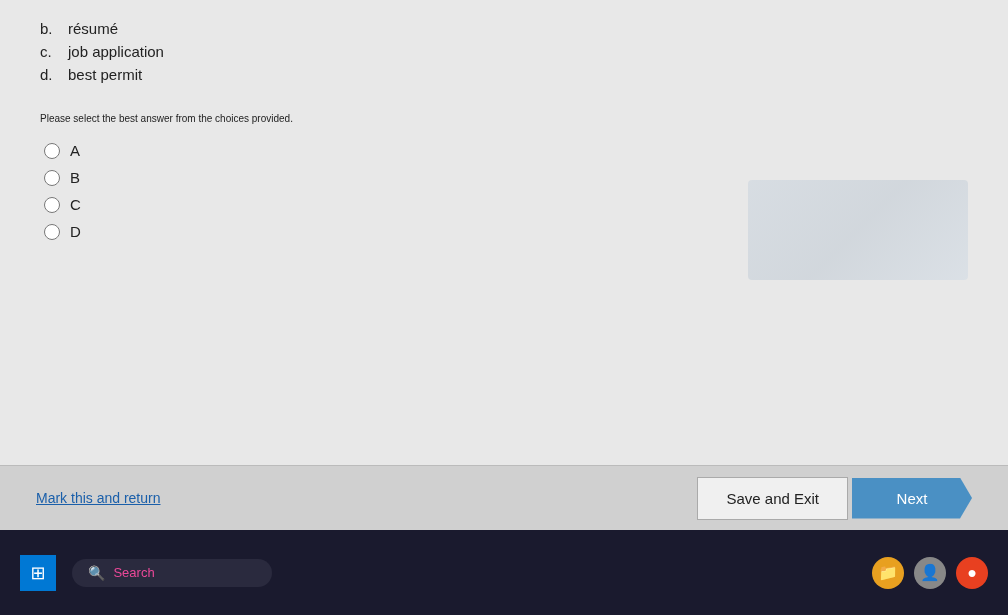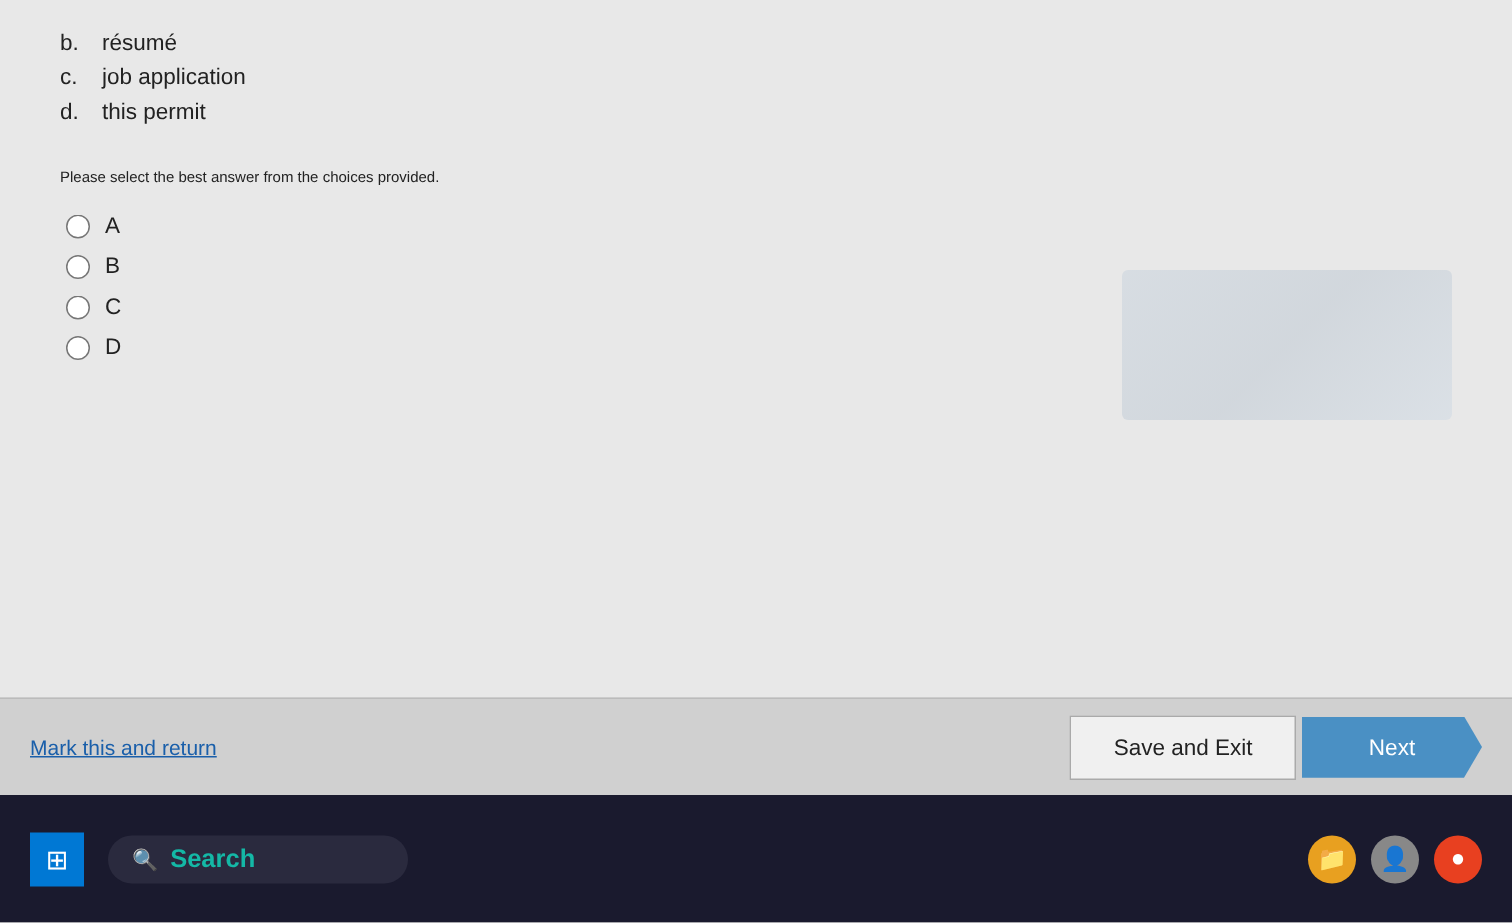--- a/index.html
+++ b/index.html
@@ -84,21 +84,21 @@
       opacity: 0.7;
     }
 
     .footer-bar {
       height: 65px;
       background: #d0d0d0;
       border-top: 1px solid #bbb;
       display: flex;
       align-items: center;
       justify-content: space-between;
-      padding: 0 20px;
+      padding: 0 36px;
     }
 
     .mark-return-link {
       font-size: 14px;
       color: #1a5faa;
       text-decoration: underline;
       cursor: pointer;
     }
 
     .footer-buttons {
@@ -177,23 +177,22 @@
       gap: 8px;
       width: 200px;
     }
 
     .taskbar-search-icon {
       color: #888;
       font-size: 14px;
     }
 
     .taskbar-search-text {
-      color: #14b8a6;
-      font-size: 17px;
-      font-weight: bold;
+      color: #ec4899;
+      font-size: 13px;
     }
 
     .taskbar-icons {
       position: absolute;
       right: 20px;
       display: flex;
       align-items: center;
       gap: 10px;
     }
 
@@ -220,21 +219,21 @@
       <li>
         <span class="answer-letter">b.</span>
         <span>résumé</span>
       </li>
       <li>
         <span class="answer-letter">c.</span>
         <span>job application</span>
       </li>
       <li>
         <span class="answer-letter">d.</span>
-        <span>this permit</span>
+        <span>best permit</span>
       </li>
     </ul>
 
     <p class="instruction-text">Please select the best answer from the choices provided.</p>
 
     <div class="radio-options">
       <label class="radio-option">
         <input type="radio" name="quiz-answer" value="A" style="">
         <span>A</span>
       </label>

